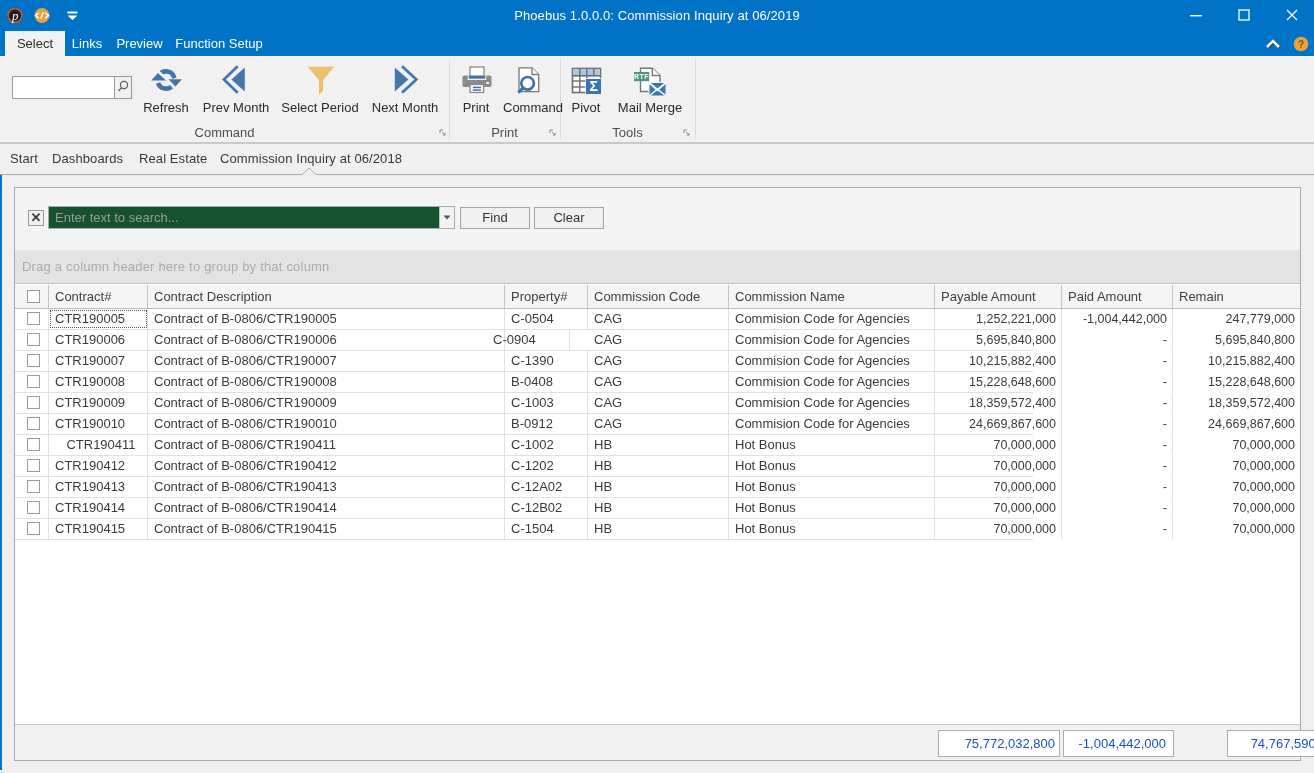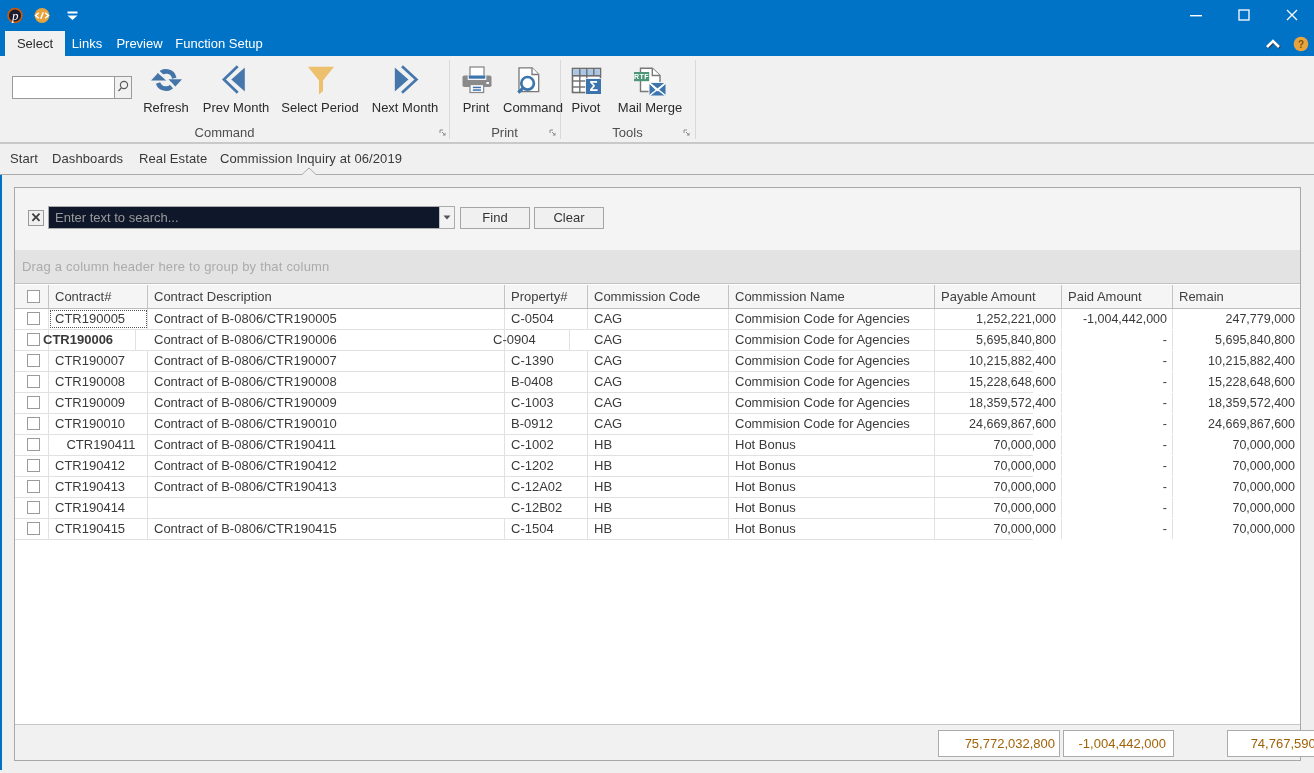--- a/index.html
+++ b/index.html
@@ -31,47 +31,48 @@
 #rsearch .mag { position:absolute; right:0; top:0; width:17px; height:21px; background:#f1f1f1; border-left:1px solid #9a9a9a; }
 
 
 #docstrip { left:0; top:144px; width:1314px; height:30px; background:#f0f0f0; }
 .dtab { top:146px; height:25px; line-height:25px; color:#383838; font-size:13px; letter-spacing:0.1px; }
 #gridbox { left:14px; top:187px; width:1287px; height:574px; background:#fff; border:1px solid #a8a8a8; }
 
 
 #spanel { left:15px; top:188px; width:1285px; height:62px; background:#f4f4f4; }
 #xbtn { left:28px; top:210px; width:16px; height:16px; background:#f0f0f0; border:1px solid #9a9a9a; text-align:center; line-height:13px; color:#3c3c3c; font-size:13px; font-weight:bold; }
-#stext { left:48px; top:206px; width:407px; height:23px; background:#0f172a; border:1px solid #ababab; }
+#stext { left:48px; top:206px; width:407px; height:23px; background:#14532d; border:1px solid #ababab; }
 #stext .ph { position:absolute; left:6px; top:0; line-height:21px; color:#9a9a9a; font-size:13px; }
 #sdrop { position:absolute; right:0; top:0; width:15px; height:21px; background:#f2f2f2; border-left:1px solid #c0c0c0; }
 .pbtn { top:207px; height:22px; background:#f0f0f0; border:1px solid #a5a5a5; text-align:center; line-height:20px; color:#333; font-size:13px; }
 
 
 #gband { left:15px; top:250px; width:1285px; height:34px; background:#e3e3e3; border-bottom:1px solid #c2c2c2; color:#ababab; font-size:13px; letter-spacing:0.2px; line-height:33px; }
 
 
 #ghead { left:15px; top:285px; width:1285px; height:24px; background:#f5f5f5; border-bottom:1px solid #bdbdbd; }
 .hcell { position:absolute; top:0; height:23px; line-height:24px; color:#404040; font-size:13px; border-right:1px solid #c3c3c3; padding-left:6px; }
 #grows { left:15px; top:309px; width:1285px; }
 .grow { position:relative; width:1018px; height:21px; background:#fff; border-bottom:1px solid #e1e1e1;padding-left:20px; }
 .gcell { position:absolute; top:0; height:20px; line-height:20px; color:#3a3a3a; font-size:13px; border-right:1px solid #e1e1e1; padding-left:6px; white-space:nowrap; overflow:hidden; }
 .num { text-align:right; padding-right:5px; padding-left:0; font-size:12.5px; }
 .cb { position:absolute; width:13px; height:13px; background:#fff; border:1px solid #9b9b9b; }
 
 
 #gfoot { left:15px; top:724px; width:1285px; height:36px; background:#f1f1f1; border-top:1px solid #c6c6c6; }
-.fbox { position:absolute; top:5px; height:27px; background:#fff; border:1px solid #ababab; text-align:right; line-height:25px; font-size:13px; color:#a16207; padding-right:7px; }
+.fbox { position:absolute; top:5px; height:27px; background:#fff; border:1px solid #ababab; text-align:right; line-height:25px; font-size:13px; color:#1d4ed8; padding-right:7px; }
 </style>
 </head>
 <body>
 <div id="win">
   <div class="abs" id="titlebar"></div>
   <div class="abs" id="tabrow"></div>
   <div class="abs" id="leftborder"></div>
+  <div class="abs wtitle">Phoebus 1.0.0.0: Commission Inquiry at 06/2019</div>
 
   <svg class="abs" style="left:7px;top:7px" width="72" height="17" viewBox="0 0 72 17">
     <circle cx="8" cy="8.5" r="6.9" fill="#1c1c30" stroke="#c55a11" stroke-width="1.7"></circle>
     <text x="8.2" y="13" font-size="13" font-style="italic" font-family="Liberation Serif" fill="#fff" text-anchor="middle">p</text>
     <circle cx="35" cy="8.5" r="7.4" fill="#e8a33d"></circle>
     <path d="M31.8 5.8 L28.6 8.5 L31.8 11.2 M38.2 5.8 L41.4 8.5 L38.2 11.2 M36.3 5.2 L33.7 11.8" fill="none" stroke="#fff" stroke-width="1.5"></path>
     <rect x="60.5" y="4.5" width="10" height="2" fill="#fff"></rect>
     <polygon points="60.5,8.5 70.5,8.5 65.5,13" fill="#fff"></polygon>
   </svg>
 
@@ -194,21 +195,21 @@
   <svg class="abs" style="left:683px;top:129px" width="8" height="8" viewBox="0 0 8 8">
       <path d="M1 4 V1 H4" fill="none" stroke="#8a8a8a"></path>
       <line x1="3" y1="3" x2="6" y2="6" stroke="#8a8a8a"></line>
       <polygon points="6.5,3.5 6.5,6.5 3.5,6.5" fill="#8a8a8a"></polygon>
     </svg>
 
   <div class="abs" id="docstrip"></div>
   <div class="abs dtab" style="left:10px">Start</div>
   <div class="abs dtab" style="left:52px">Dashboards</div>
   <div class="abs dtab" style="left:139px">Real Estate</div>
-  <div class="abs dtab" style="left:220px">Commission Inquiry at 06/2019</div>
+  <div class="abs dtab" style="left:220px">Commission Inquiry at 06/2018</div>
   <svg class="abs" style="left:0;top:167px" width="1314" height="9" viewBox="0 0 1314 9">
     <path d="M0 7.5 L302 7.5 L309 1 L316 7.5 L1314 7.5" fill="none" stroke="#ababab" stroke-width="1"></path>
   </svg>
 
   <div class="abs" id="gridbox"></div>
   <div class="abs" id="spanel"></div>
   <div class="abs" id="xbtn">✕</div>
   <div class="abs" id="stext">
       <div class="ph">Enter text to search...</div>
     <div id="sdrop"><svg width="14" height="20" viewBox="0 0 14 20">
@@ -242,21 +243,21 @@
         <div class="gcell" style="left:490px;width:83px">C-0504</div>
         <div class="gcell" style="left:573px;width:141px">CAG</div>
         <div class="gcell" style="left:714px;width:206px">Commision Code for Agencies</div>
         <div class="gcell num" style="left:920px;width:127px">1,252,221,000</div>
         <div class="gcell num" style="left:1047px;width:111px">-1,004,442,000</div>
         <div class="gcell num" style="left:1158px;width:127px;border-right:none">247,779,000</div>
       </div>
   <div class="grow">
         <div class="gcell" style="left:0;width:34px"></div>
         <div class="cb" style="left:12px;top:3px"></div>
-        <div class="gcell" style="left:22px;width:99px;font-weight:bold;">CTR190006</div>
+        <div class="gcell" style="left:34px;width:99px;">CTR190006</div>
         <div class="gcell" style="left:133px;width:357px">Contract of B-0806/CTR190006</div>
         <div class="gcell" style="left:472px;width:83px">C-0904</div>
         <div class="gcell" style="left:573px;width:141px">CAG</div>
         <div class="gcell" style="left:714px;width:206px">Commision Code for Agencies</div>
         <div class="gcell num" style="left:920px;width:127px">5,695,840,800</div>
         <div class="gcell num" style="left:1047px;width:111px">-</div>
         <div class="gcell num" style="left:1158px;width:127px;border-right:none">5,695,840,800</div>
       </div>
   <div class="grow">
         <div class="gcell" style="left:0;width:34px"></div>
@@ -339,20 +340,21 @@
         <div class="gcell" style="left:573px;width:141px">HB</div>
         <div class="gcell" style="left:714px;width:206px">Hot Bonus</div>
         <div class="gcell num" style="left:920px;width:127px">70,000,000</div>
         <div class="gcell num" style="left:1047px;width:111px">-</div>
         <div class="gcell num" style="left:1158px;width:127px;border-right:none">70,000,000</div>
       </div>
   <div class="grow">
         <div class="gcell" style="left:0;width:34px"></div>
         <div class="cb" style="left:12px;top:3px"></div>
         <div class="gcell" style="left:34px;width:99px;">CTR190414</div>
+        <div class="gcell" style="left:133px;width:357px">Contract of B-0806/CTR190414</div>
         <div class="gcell" style="left:490px;width:83px">C-12B02</div>
         <div class="gcell" style="left:573px;width:141px">HB</div>
         <div class="gcell" style="left:714px;width:206px">Hot Bonus</div>
         <div class="gcell num" style="left:920px;width:127px">70,000,000</div>
         <div class="gcell num" style="left:1047px;width:111px">-</div>
         <div class="gcell num" style="left:1158px;width:127px;border-right:none">70,000,000</div>
       </div>
   <div class="grow">
         <div class="gcell" style="left:0;width:34px"></div>
         <div class="cb" style="left:12px;top:3px"></div>

